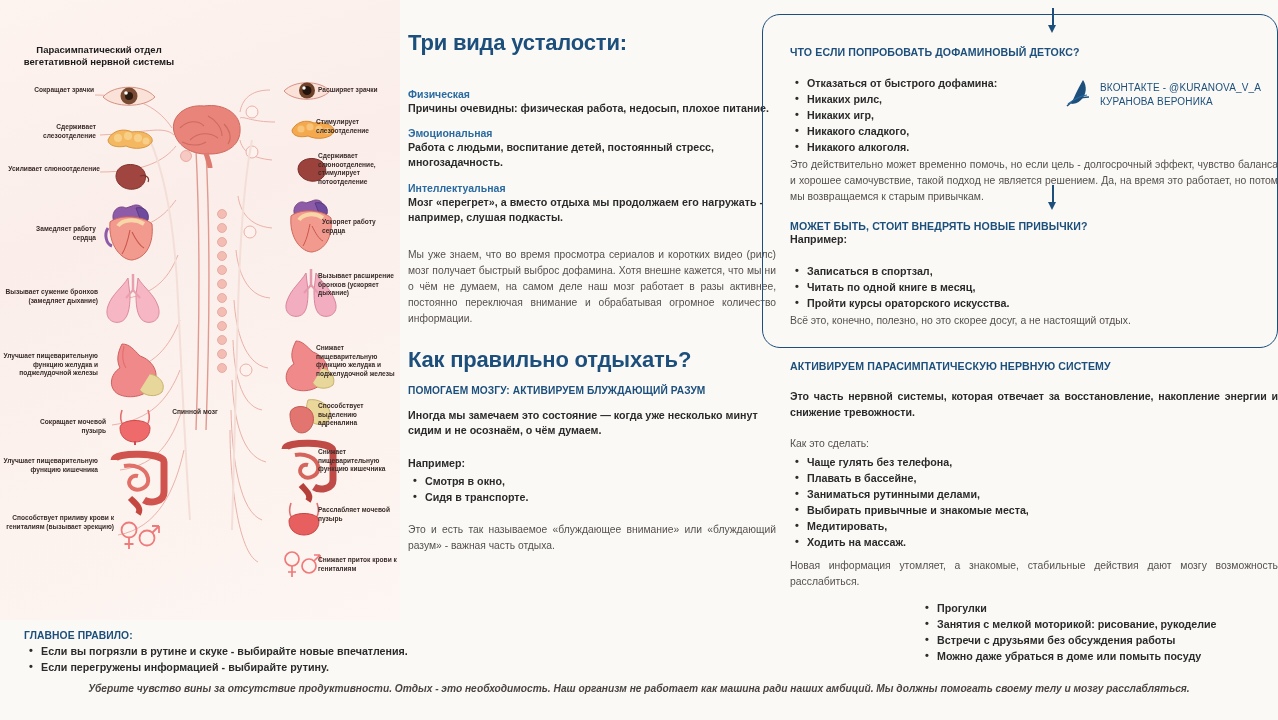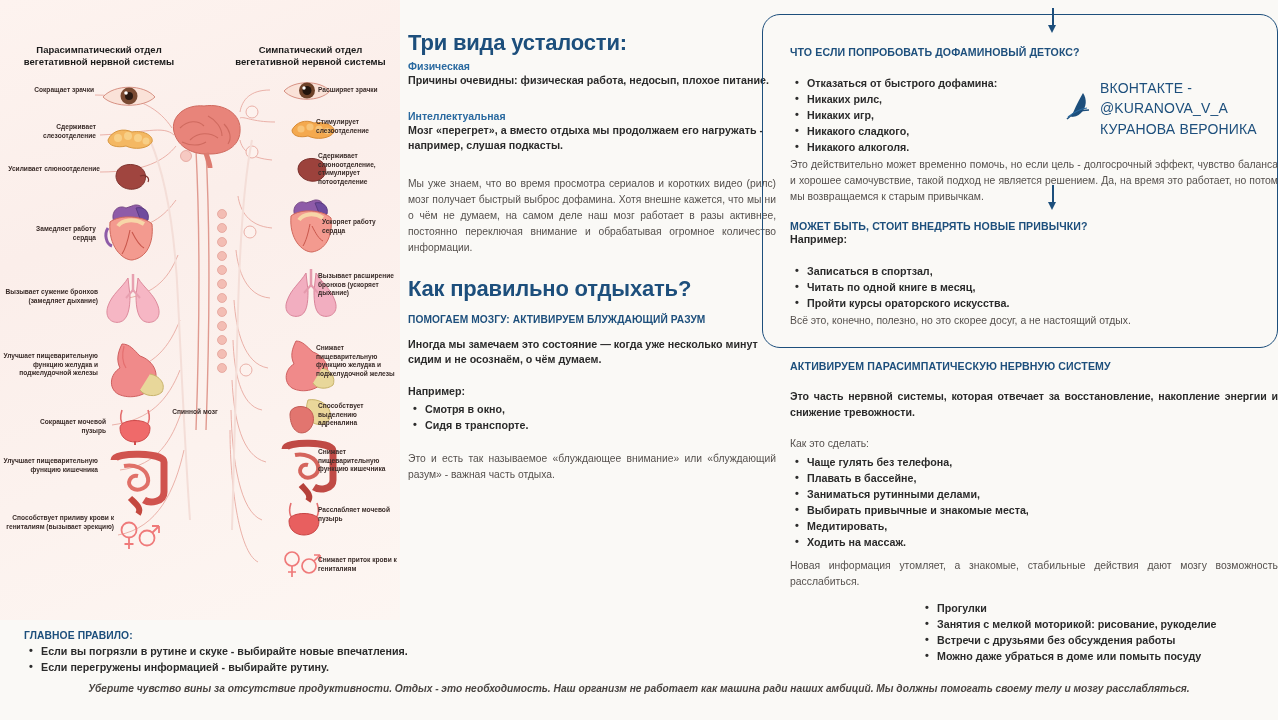--- a/index.html
+++ b/index.html
@@ -33,21 +33,21 @@
   .lbl.c { text-align: center; }
 
   .organ { position: absolute; }
   .organ svg { display: block; }
   .nerves { position: absolute; left:0; top:0; width:400px; height:620px; }
 
   
   .mid { position: absolute; left: 408px; top: 30px; width: 368px; }
   .h1 {
     font-size: 22px; font-weight: bold; color: #1d4f7c; letter-spacing: -0.2px;
-    margin-bottom: 4px;
+    margin-bottom: 32px;
   }
   .h1.second { margin-top: 20px; margin-bottom: 12px; }
   .sub { font-size: 10.5px; font-weight: bold; color: #2a6aa0; margin-bottom: 1px; }
   .body-b { font-size: 10.7px; font-weight: bold; color: #2b2b2b; line-height: 1.42; }
   .gap { height: 11px; }
   .just {
     font-size: 10.3px; color: #55504d; line-height: 1.56; text-align: justify;
   }
   .capsub {
     font-size: 10.2px; font-weight: bold; color: #1d4f7c; letter-spacing: 0.1px;
@@ -83,21 +83,21 @@
   .rhead {
     font-size: 10.6px; font-weight: bold; color: #1d4f7c; letter-spacing: 0.1px;
   }
   .rbody-b { font-size: 10.7px; font-weight: bold; color: #2b2b2b; line-height: 1.45; }
   .rplain { font-size: 10.4px; color: #55504d; line-height: 1.5; }
   .rjust  { font-size: 10.4px; color: #55504d; line-height: 1.52; text-align: justify; }
   .rjust-b { font-size: 10.6px; font-weight: bold; color: #2b2b2b; line-height: 1.52; text-align: justify; }
 
   
   .logo { position: absolute; left: 275px; top: 78px; display: flex; align-items: center; gap: 9px; }
-  .logo-txt { font-size: 14px; color: #1d4f7c; line-height: 1.45; letter-spacing: 0.15px; }
+  .logo-txt { font-size: 10px; color: #1d4f7c; line-height: 1.45; letter-spacing: 0.15px; }
 
   
   .mainrule { position: absolute; left: 24px; top: 630px; width: 620px; }
   .mainrule .capsub2 {
     font-size: 10.3px; font-weight: bold; color: #1d4f7c; margin-bottom: 2px;
     letter-spacing: 0.1px;
   }
   .footer {
     position: absolute; left: 0; top: 683px; width: 1278px; text-align: center;
     font-size: 10.2px; font-style: italic; color: #4a4542; font-weight: 600;
@@ -105,21 +105,20 @@
   .lastlist { position: absolute; left: 920px; top: 598px; width: 358px; }
 </style>
 </head>
 <body>
 
 <div class="page">
 
   <div class="diagram">
 
     <div class="diag-title left">Парасимпатический отдел вегетативной нервной системы</div>
-    <div class="diag-title right">Симпатический отдел вегетативной нервной системы</div>
 
     <svg class="nerves" viewBox="0 0 400 620">
       <g fill="none" stroke="#e8a9a0" stroke-width="0.9">
         <path d="M95 95 C140 95 160 110 172 128"></path>
         <path d="M100 135 C145 133 163 125 174 135"></path>
         <path d="M100 172 C145 172 165 160 176 146"></path>
         <path d="M110 232 C150 230 165 215 176 200"></path>
         <path d="M112 300 C152 298 168 280 178 255"></path>
         <path d="M118 372 C155 368 170 345 180 320"></path>
         <path d="M112 425 C150 420 168 400 180 370"></path>
@@ -353,20 +352,24 @@
   </div>
 
   <div class="mid">
     <div class="h1">Три вида усталости:</div>
 
     <div>
       <div class="sub">Физическая</div>
       <div class="body-b">Причины очевидны: физическая работа, недосып, плохое питание.</div>
     </div>
     <div class="gap"></div>
+    <div>
+      <div class="sub">Эмоциональная</div>
+      <div class="body-b">Работа с людьми, воспитание детей, постоянный стресс, многозадачность.</div>
+    </div>
     <div class="gap"></div>
     <div>
       <div class="sub">Интеллектуальная</div>
       <div class="body-b">Мозг «перегрет», а вместо отдыха мы продолжаем его нагружать - например, слушая подкасты.</div>
     </div>
 
     <div style="height:22px"></div>
     <div class="just">Мы уже знаем, что во время просмотра сериалов и коротких видео (рилс) мозг получает быстрый выброс дофамина. Хотя внешне кажется, что мы ни о чём не думаем, на самом деле наш мозг работает в разы активнее, постоянно переключая внимание и обрабатывая огромное количество информации.</div>
 
     <div class="h1 second">Как правильно отдыхать?</div>

